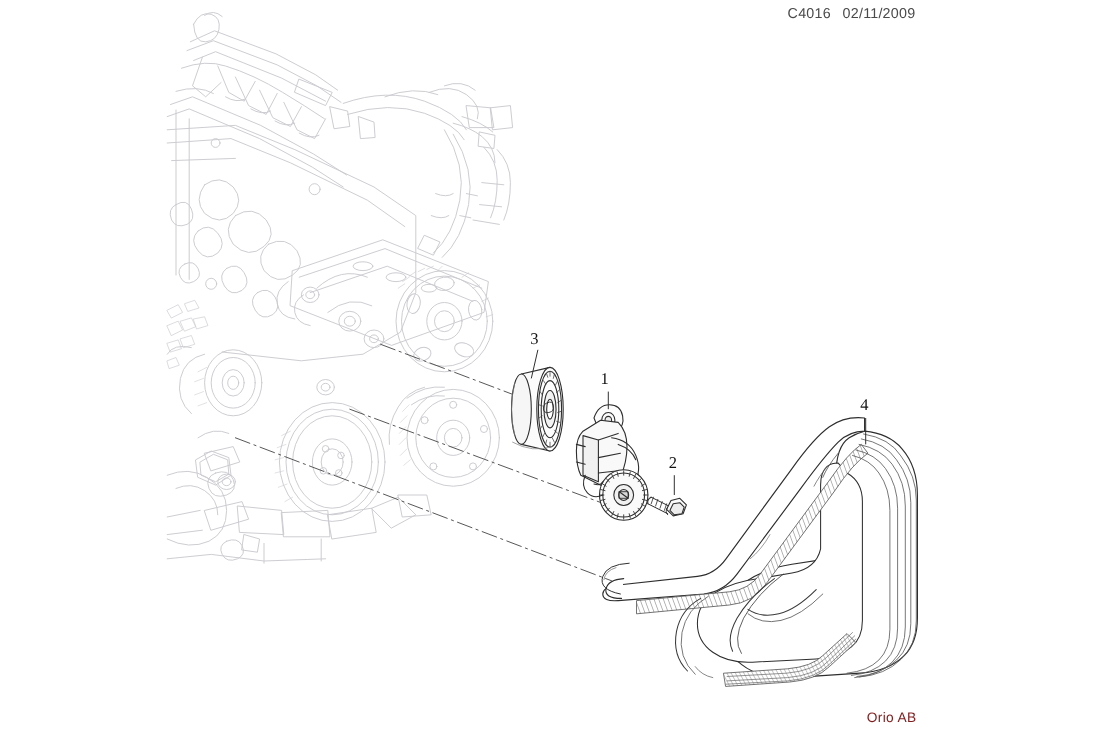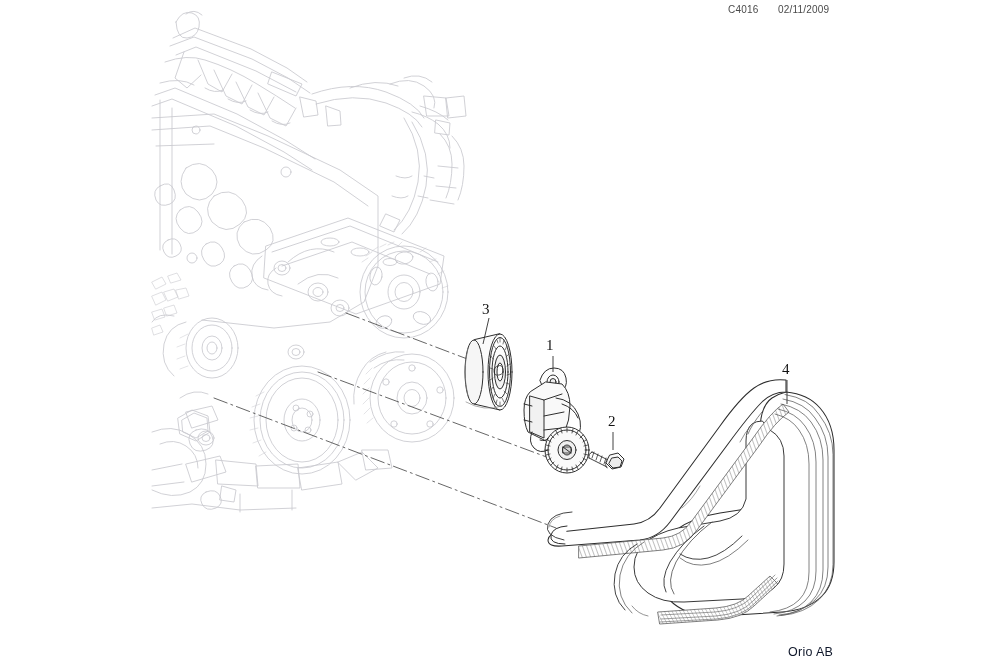--- a/index.html
+++ b/index.html
@@ -14,34 +14,33 @@
   #page {
     position: relative;
     width: 1000px;
     height: 664px;
     background: #ffffff;
     overflow: hidden;
   }
   .hdr {
     position: absolute;
     top: 4px;
-    font-size: 10px;
+    font-size: 13px;
     color: #4a4a4a;
     letter-spacing: 0.2px;
     white-space: nowrap;
-    margin-left: 12px;
   }
   #hdr-code { left: 716px; }
   #hdr-date { left: 766px; }
   #footer-mark {
     position: absolute;
     left: 788px;
     top: 645px;
     font-size: 12.5px;
-    color: #0f172a;
+    color: #7f1d1d;
     letter-spacing: 0.3px;
     white-space: nowrap;
   }
   .callout {
     position: absolute;
     font-size: 15px;
     color: #111111;
     font-family: "Liberation Serif", serif;
     line-height: 1;
     white-space: nowrap;

